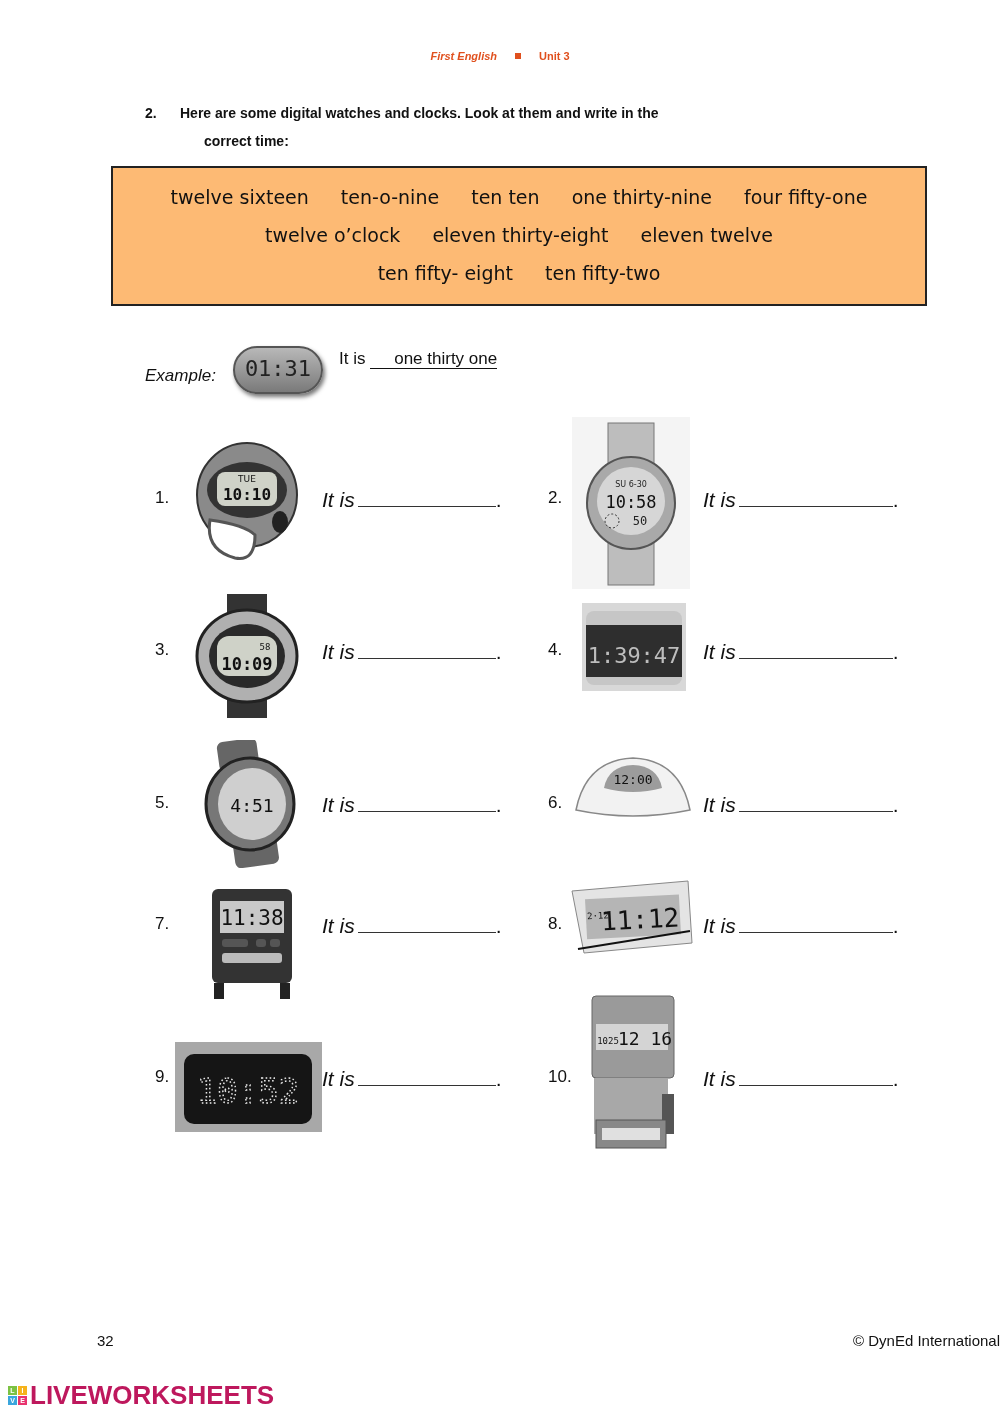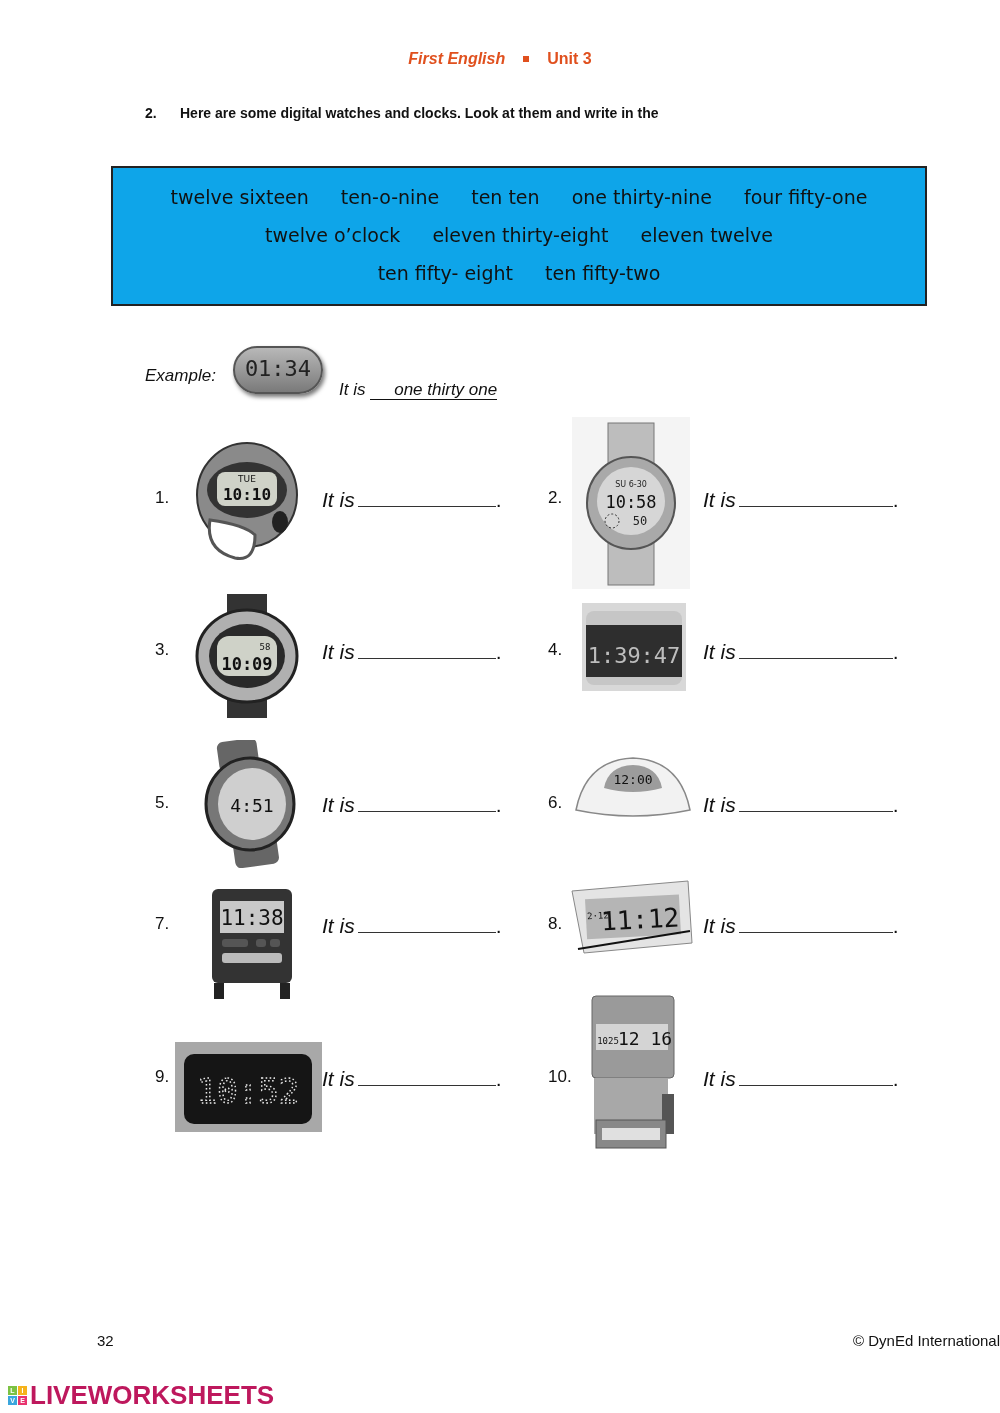--- a/index.html
+++ b/index.html
@@ -1,33 +1,33 @@
 <!DOCTYPE html>
 <html><head>
 <meta charset="utf-8">
 <style>
   html, body { margin: 0; padding: 0; background: #ffffff; }
   body { width: 1000px; height: 1413px; position: relative; overflow: hidden;
          font-family: "Liberation Sans", "DejaVu Sans", sans-serif; color: #111; }
   .abs { position: absolute; }
-  .header { left: 0; width: 1000px; top: 50px; text-align: center; font-size: 16px; font-weight: bold; font-style: italic; color: #e0501e; }
+  .header { left: 0; width: 1000px; top: 50px; text-align: center; font-size: 11px; font-weight: bold; font-style: italic; color: #e0501e; }
   .header .sep { display: inline-block; width: 6px; height: 6px; background: #e0501e; margin: 0 18px 2px 18px; vertical-align: middle; }
   .header .unit { font-style: normal; }
   .q-title { left: 145px; top: 99px; font-size: 14px; font-weight: bold; line-height: 28px; width: 760px; }
   .q-title .num { display: inline-block; width: 35px; }
   .q-title .line2 { padding-left: 59px; display: block; }
-  .wordbox { left: 111px; top: 166px; width: 816px; height: 140px; background: #0ea5e9; border: 2px solid #222; box-sizing: border-box; }
+  .wordbox { left: 111px; top: 166px; width: 816px; height: 140px; background: #fdba74; border: 2px solid #222; box-sizing: border-box; }
   .wordrow { position: absolute; left: 0; width: 100%; text-align: center; font-family: "DejaVu Sans", sans-serif; font-size: 19px; color: #111; }
   .wordrow span { margin: 0 13px; }
   .example-label { left: 145px; top: 366px; font-size: 17px; font-style: italic; }
   .example-clock { left: 233px; top: 346px; width: 90px; height: 48px; border-radius: 24px;
                    background: linear-gradient(#b8b8b8, #7a7a7a); border: 2px solid #555; box-sizing: border-box;
                    box-shadow: 2px 3px 4px #777; text-align: center; line-height: 42px;
                    font-family: "DejaVu Sans Mono", monospace; font-size: 22px; color: #222; }
-  .example-answer { left: 339px; top: 380px; font-size: 17px; font-style: italic; }
+  .example-answer { left: 339px; top: 349px; font-size: 17px; }
   .example-answer .ans { text-decoration: underline; padding-left: 24px; display: inline-block; border-bottom: 1px solid #111; line-height: 18px; text-decoration: none; }
   .item-num { font-size: 17px; }
   .itis { font-size: 21px; font-style: italic; white-space: nowrap; }
   .itis .blank { display: inline-block; border-bottom: 1.5px solid #333; height: 14px; vertical-align: baseline; margin-left: 3px; }
   .itis .dot { font-style: normal; }
   .footer-page { left: 97px; top: 1332px; font-size: 15px; }
   .footer-copy { left: 0; width: 1000px; top: 1332px; text-align: right; font-size: 15px; }
   .lw-logo { left: 8px; top: 1381px; height: 28px; display: flex; align-items: center; }
   .lw-grid { display: grid; grid-template-columns: 9px 9px; grid-template-rows: 9px 9px; gap: 1px; margin-right: 3px; }
   .lw-grid div { font-size: 7px; color: #fff; font-weight: bold; text-align: center; line-height: 9px; }
@@ -35,20 +35,21 @@
 </style>
 </head>
 <body>
 
 <div class="abs header">
   <span>First English</span><span class="sep"></span><span class="unit">Unit 3</span>
 </div>
 
 <div class="abs q-title">
   <span class="num">2.</span><span>Here are some digital watches and clocks. Look at them and write in the</span>
+  <span class="line2">correct time:</span>
 </div>
 
 <div class="abs wordbox">
   <div class="wordrow" style="top:18px">
     <span>twelve sixteen</span>
     <span>ten-o-nine</span>
     <span>ten ten</span>
     <span>one thirty-nine</span>
     <span>four fifty-one</span>
   </div>
@@ -57,21 +58,21 @@
     <span>eleven thirty-eight</span>
     <span>eleven twelve</span>
   </div>
   <div class="wordrow" style="top:94px">
     <span>ten fifty- eight</span>
     <span>ten fifty-two</span>
   </div>
 </div>
 
 <div class="abs example-label">Example:</div>
-<div class="abs example-clock">01:34</div>
+<div class="abs example-clock">01:31</div>
 <div class="abs example-answer">
   <span>It is</span>
   <span class="ans">one thirty one</span>
 </div>
 
 <div class="abs item-num" style="left:155px;top:488px">1.</div>
 <div class="abs" style="left:195px;top:440px;width:105px;height:122px">
   <svg width="105" height="122" viewBox="0 0 105 122">
     <ellipse cx="52" cy="55" rx="50" ry="52" fill="#8a8a8a" stroke="#333" stroke-width="2"></ellipse>
     <ellipse cx="52" cy="50" rx="40" ry="28" fill="#333"></ellipse>

